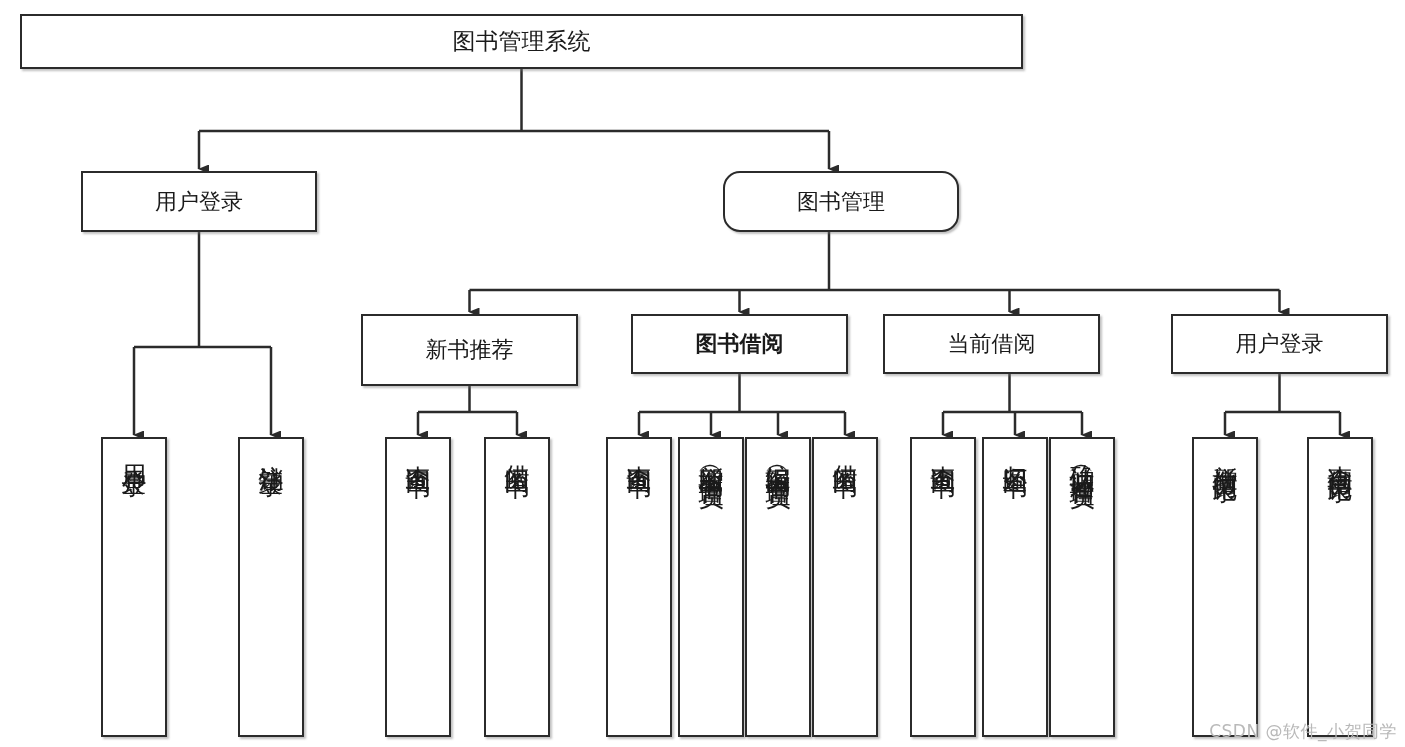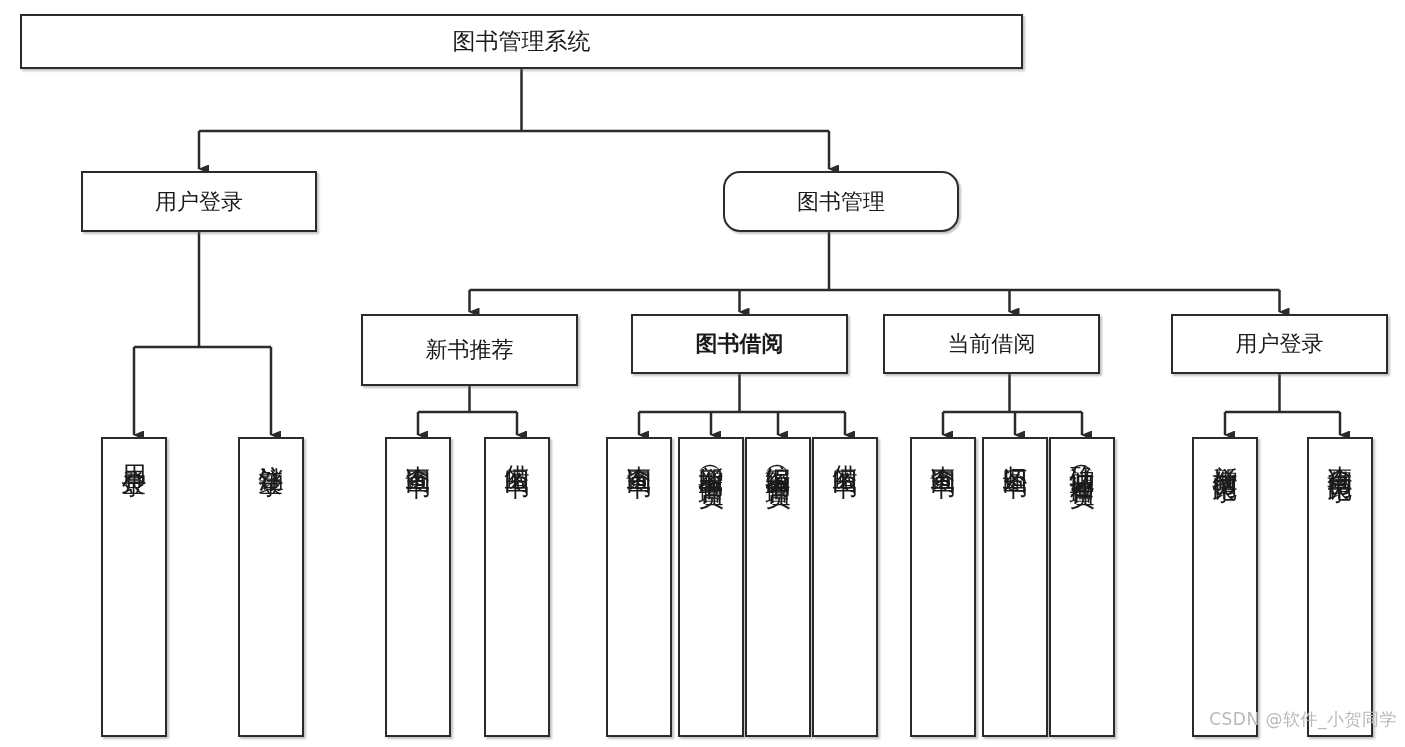--- a/index.html
+++ b/index.html
@@ -54,21 +54,21 @@
   .level-3 .node-label {
     font-size: 25px;
     writing-mode: vertical-rl;
     text-orientation: upright;
     letter-spacing: 3px;
     line-height: 1;
   }
   .watermark {
     position: absolute;
     right: 8px;
-    bottom: 16px;
+    bottom: 4px;
     font-size: 17px;
     color: #b9b9b9;
     letter-spacing: 0.5px;
     white-space: nowrap;
     user-select: none;
   }
 </style>
 </head>
 <body>
 

